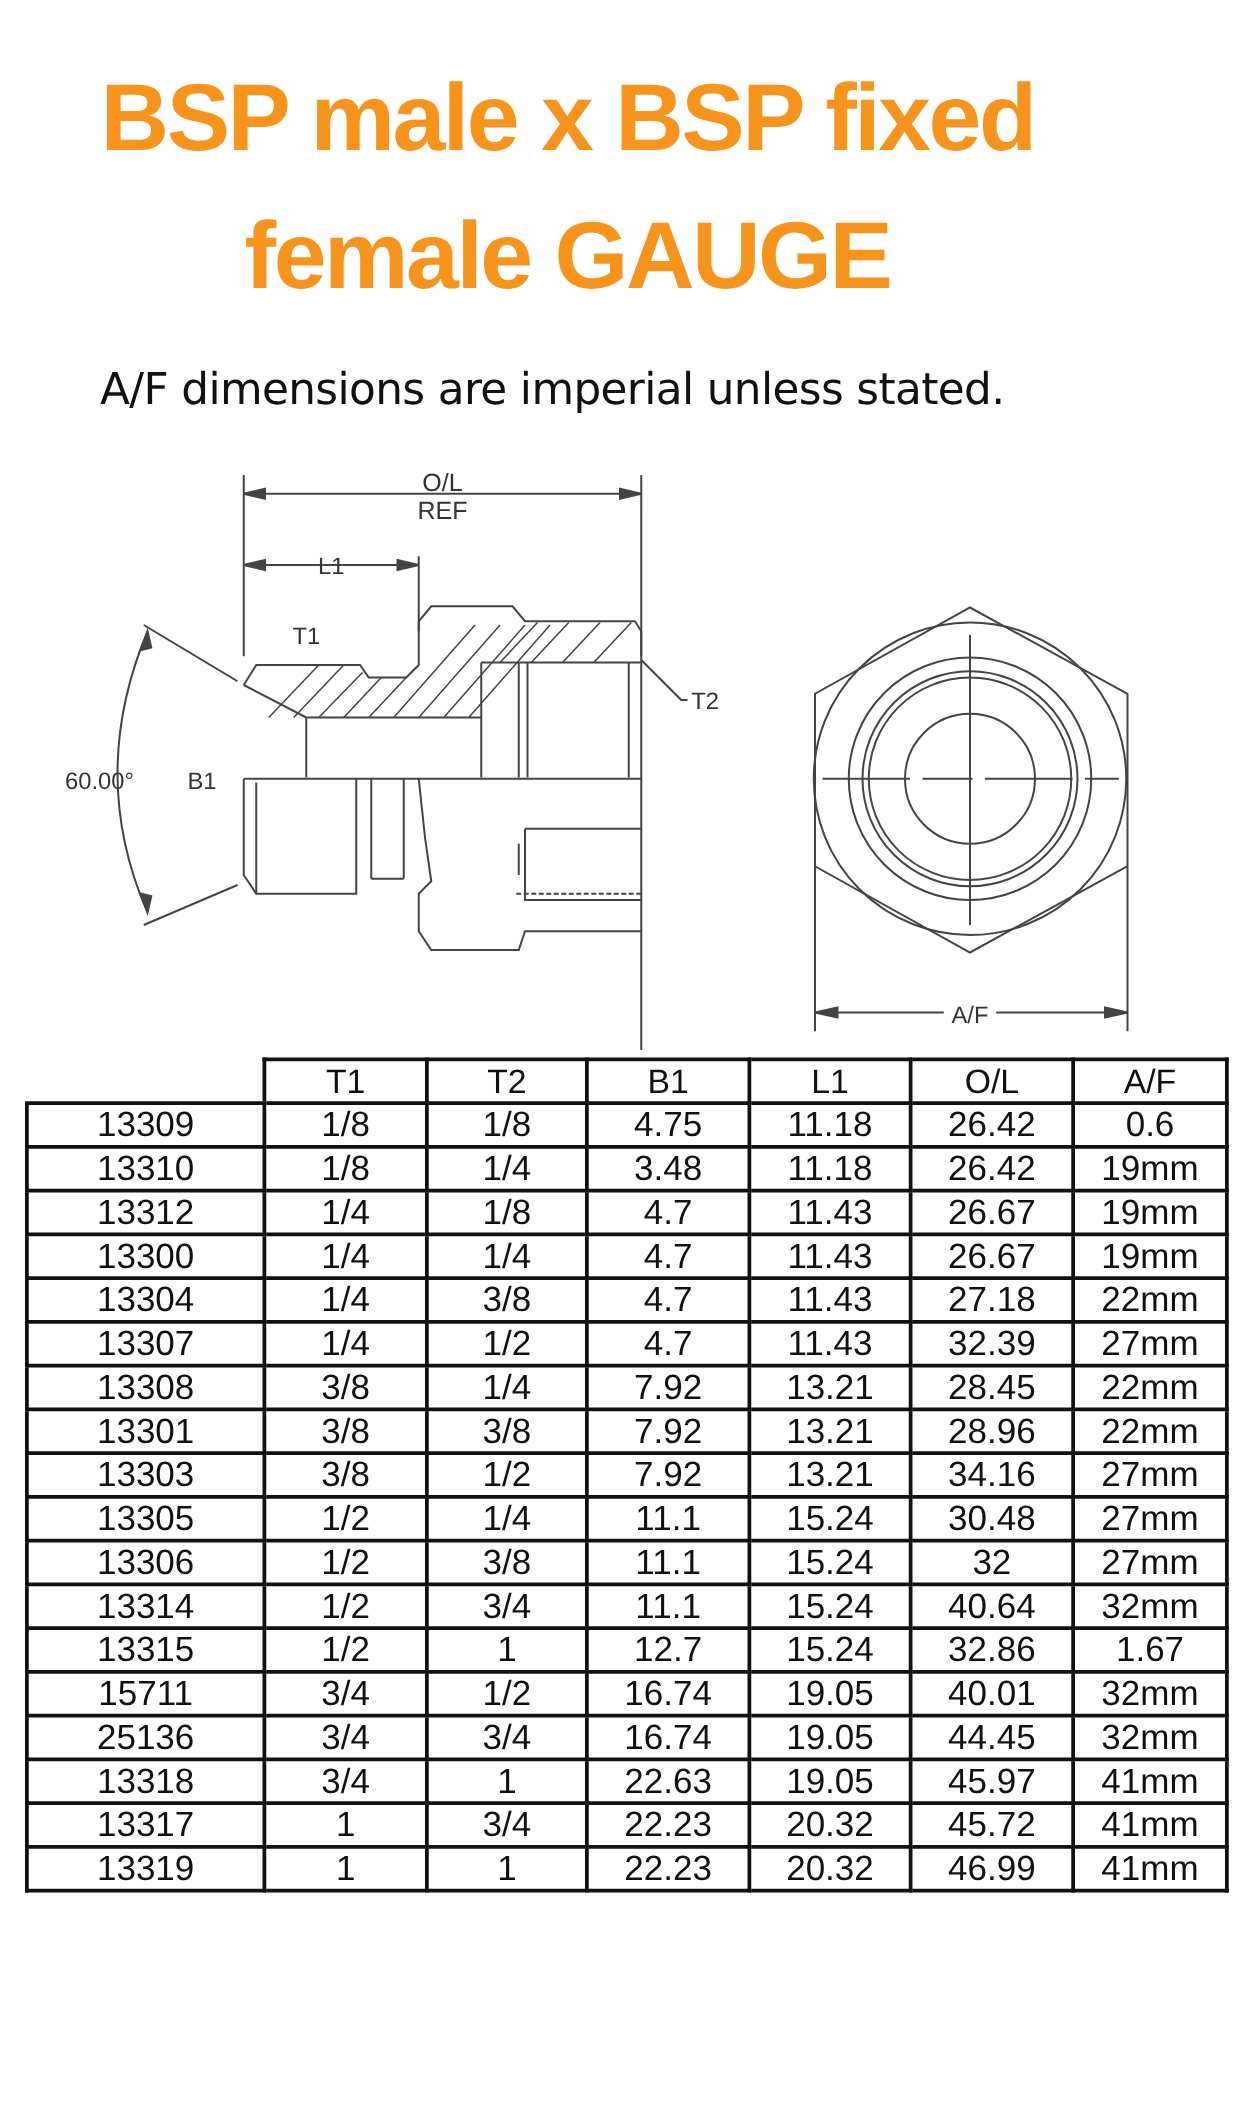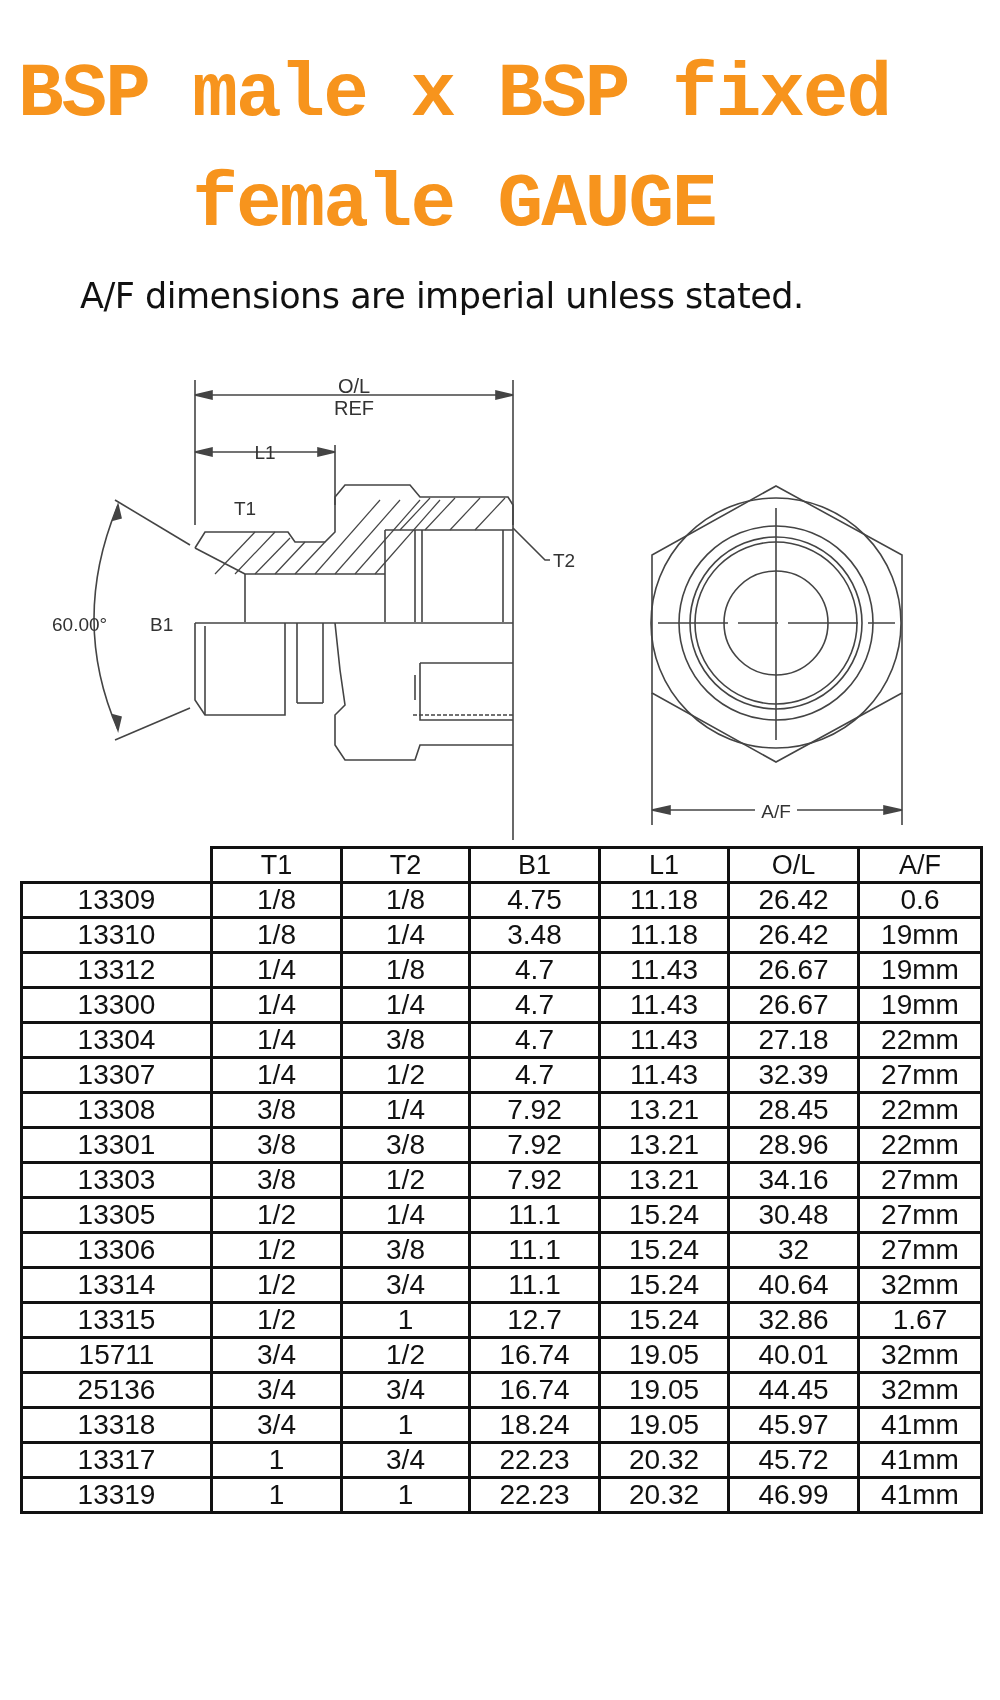--- a/index.html
+++ b/index.html
@@ -1,18 +1,18 @@
 <!DOCTYPE html>
 <html><head>
 <meta charset="utf-8">
 <style>
   html, body { margin:0; padding:0; background:#ffffff; }
   body { width:1000px; height:1700px; position:relative; overflow:hidden; font-family:"Liberation Sans", sans-serif; }
-  .title { position:absolute; left:0; top:40px; width:908px; text-align:center; font-family:Liberation Mono, monospace; font-weight:bold; font-size:76px; line-height:110px; letter-spacing:-2px; color:#F7941D; }
-  .subtitle { position:absolute; left:80px; top:276px; font-family:"DejaVu Sans", sans-serif; font-size:35px; color:#111; letter-spacing:-0.5px; }
+  .title { position:absolute; left:0; top:40px; width:908px; text-align:center; font-family:Liberation Sans, sans-serif; font-weight:bold; font-size:76px; line-height:110px; letter-spacing:-2px; color:#F7941D; }
+  .subtitle { position:absolute; left:80px; top:292px; font-family:"DejaVu Sans", sans-serif; font-size:35px; color:#111; letter-spacing:-0.5px; }
   .drawing { position:absolute; left:0; top:370px; width:1000px; height:470px; }
   .drawing text { font-family:"Liberation Sans", sans-serif; fill:#333; }
   table.spec { position:absolute; left:20px; top:846px; border-collapse:collapse; font-family:"Liberation Sans", sans-serif; font-size:28px; color:#111; }
   table.spec td, table.spec th { border:3px solid #111; text-align:center; font-weight:normal; height:32px; padding:0; line-height:32px; }
   table.spec th.blank { border:none; border-bottom:3px solid #111; }
   table.spec th { font-size:27px; }
 </style>
 </head>
 <body>
 
@@ -265,21 +265,21 @@
         <td>3/4</td>
         <td>16.74</td>
         <td>19.05</td>
         <td>44.45</td>
         <td>32mm</td>
       </tr>
       <tr>
         <td>13318</td>
         <td>3/4</td>
         <td>1</td>
-        <td>18.24</td>
+        <td>22.63</td>
         <td>19.05</td>
         <td>45.97</td>
         <td>41mm</td>
       </tr>
       <tr>
         <td>13317</td>
         <td>1</td>
         <td>3/4</td>
         <td>22.23</td>
         <td>20.32</td>

